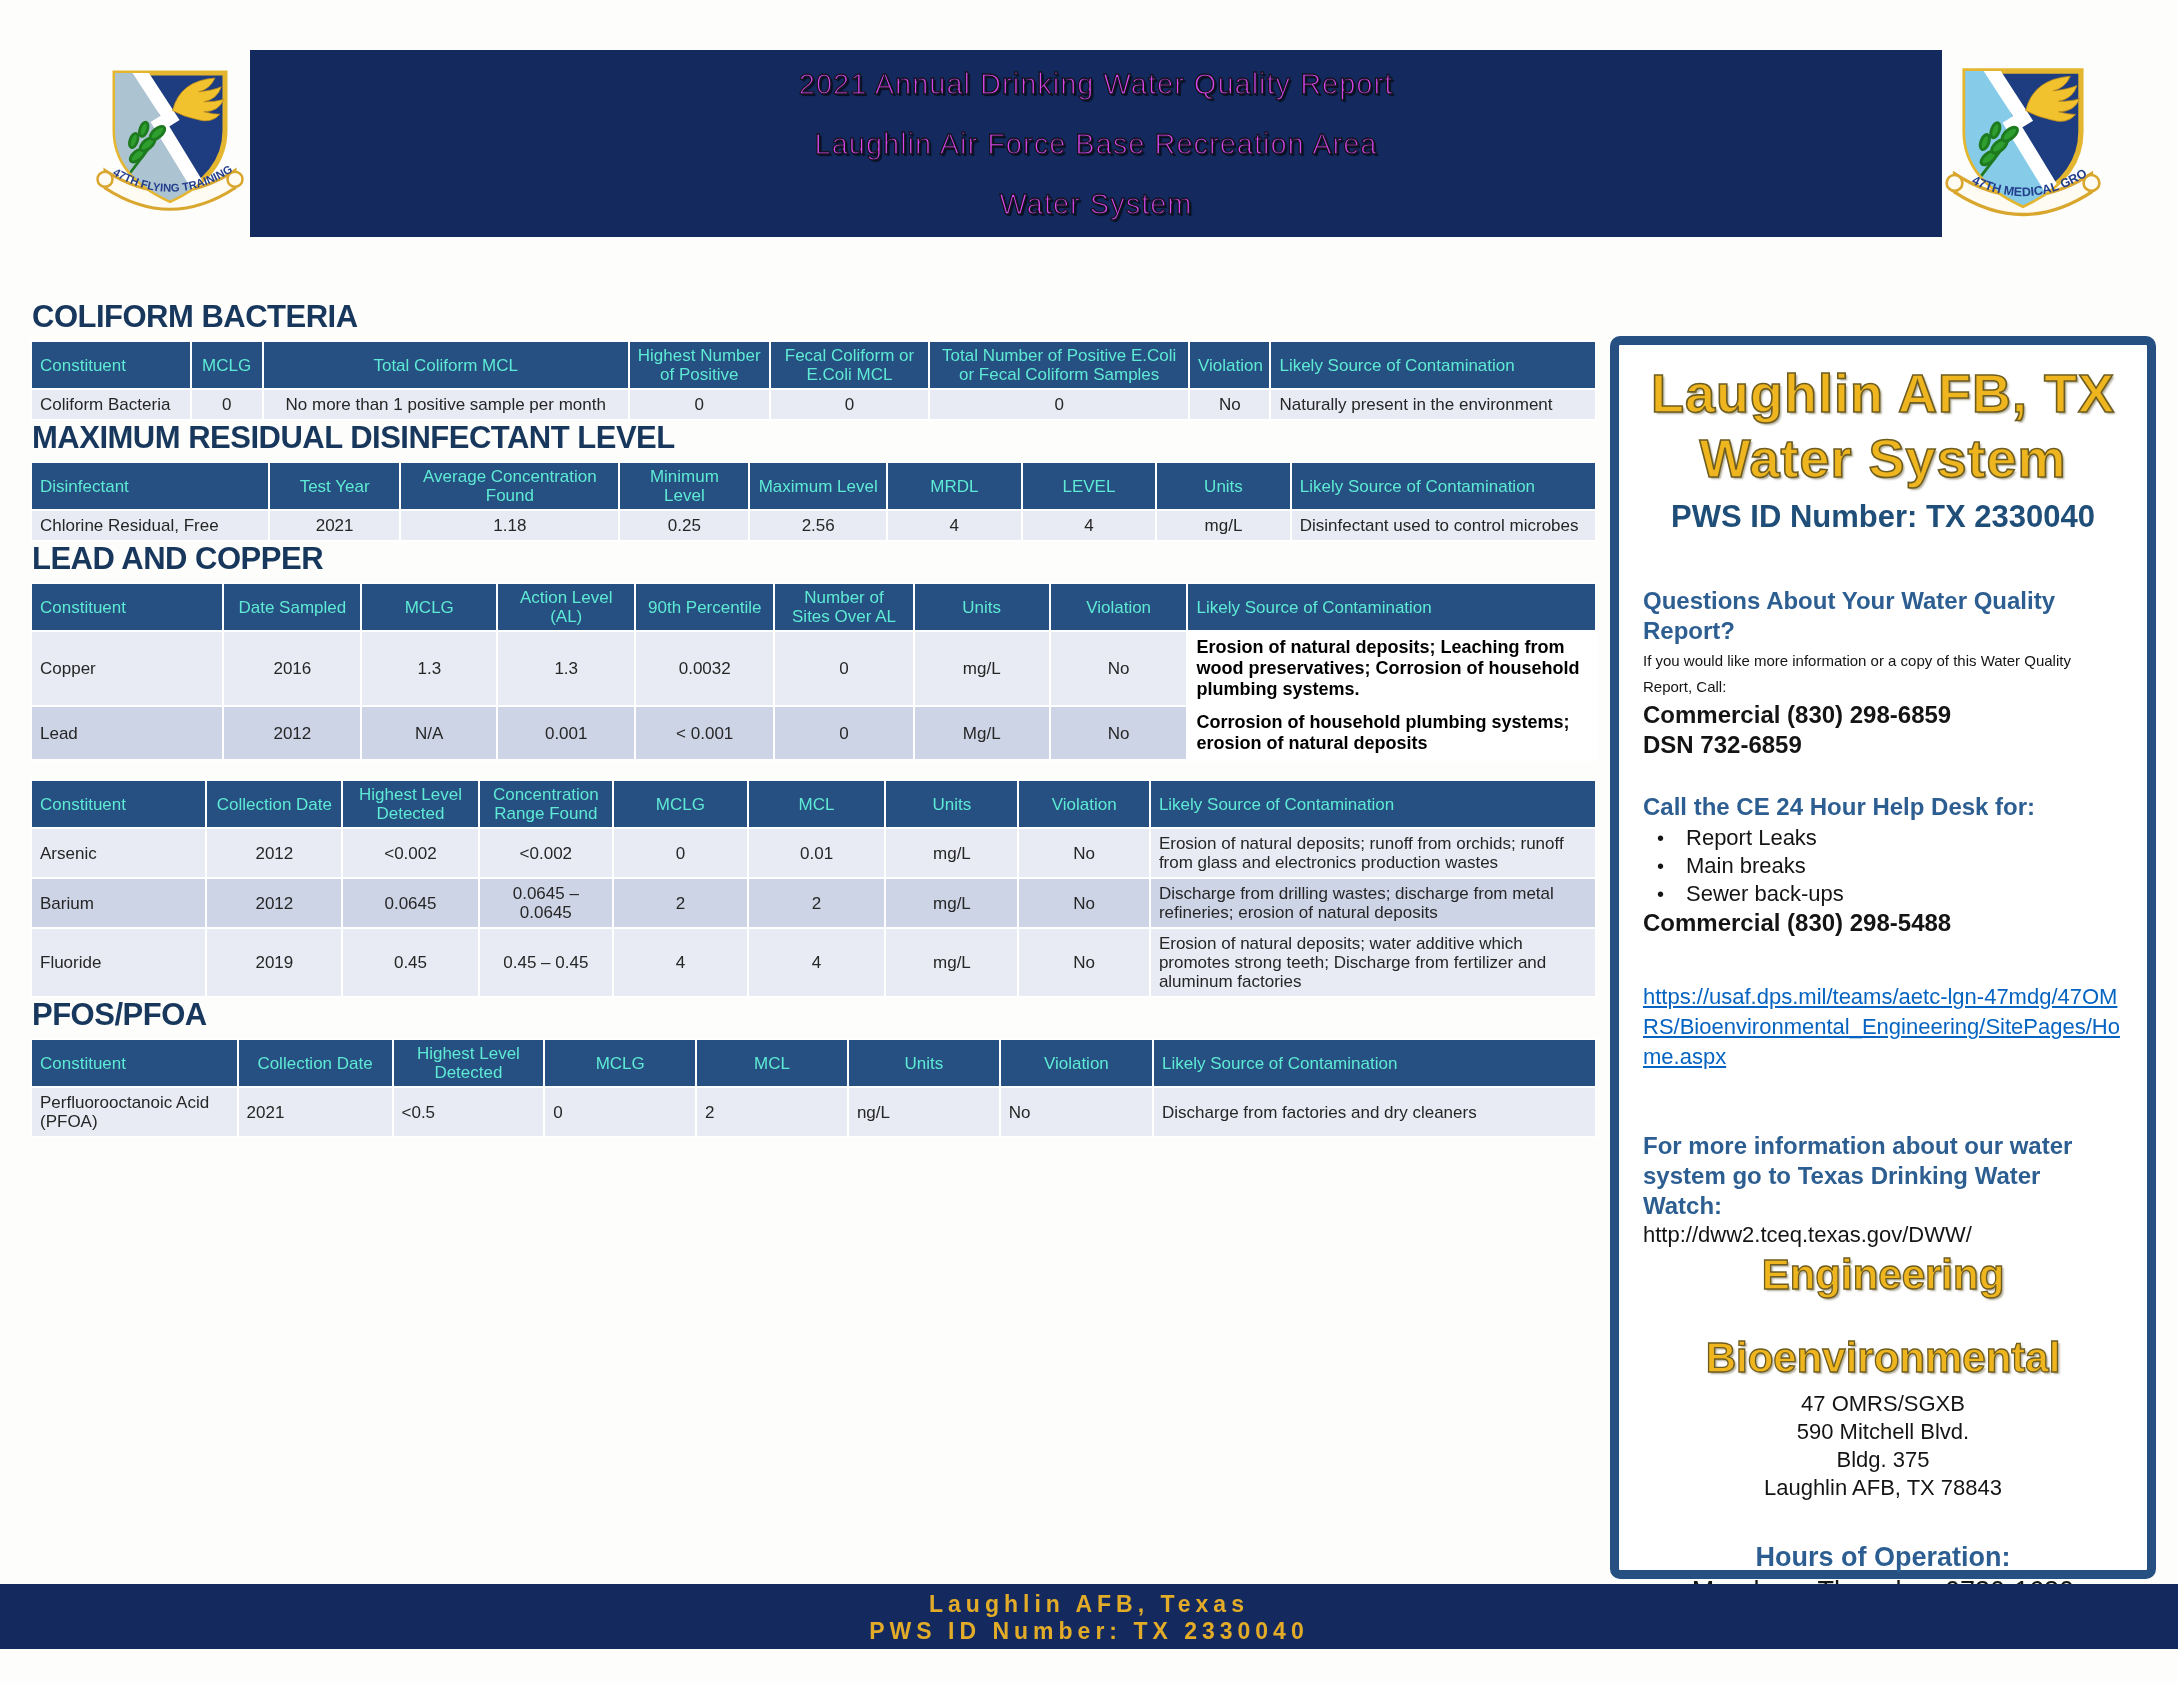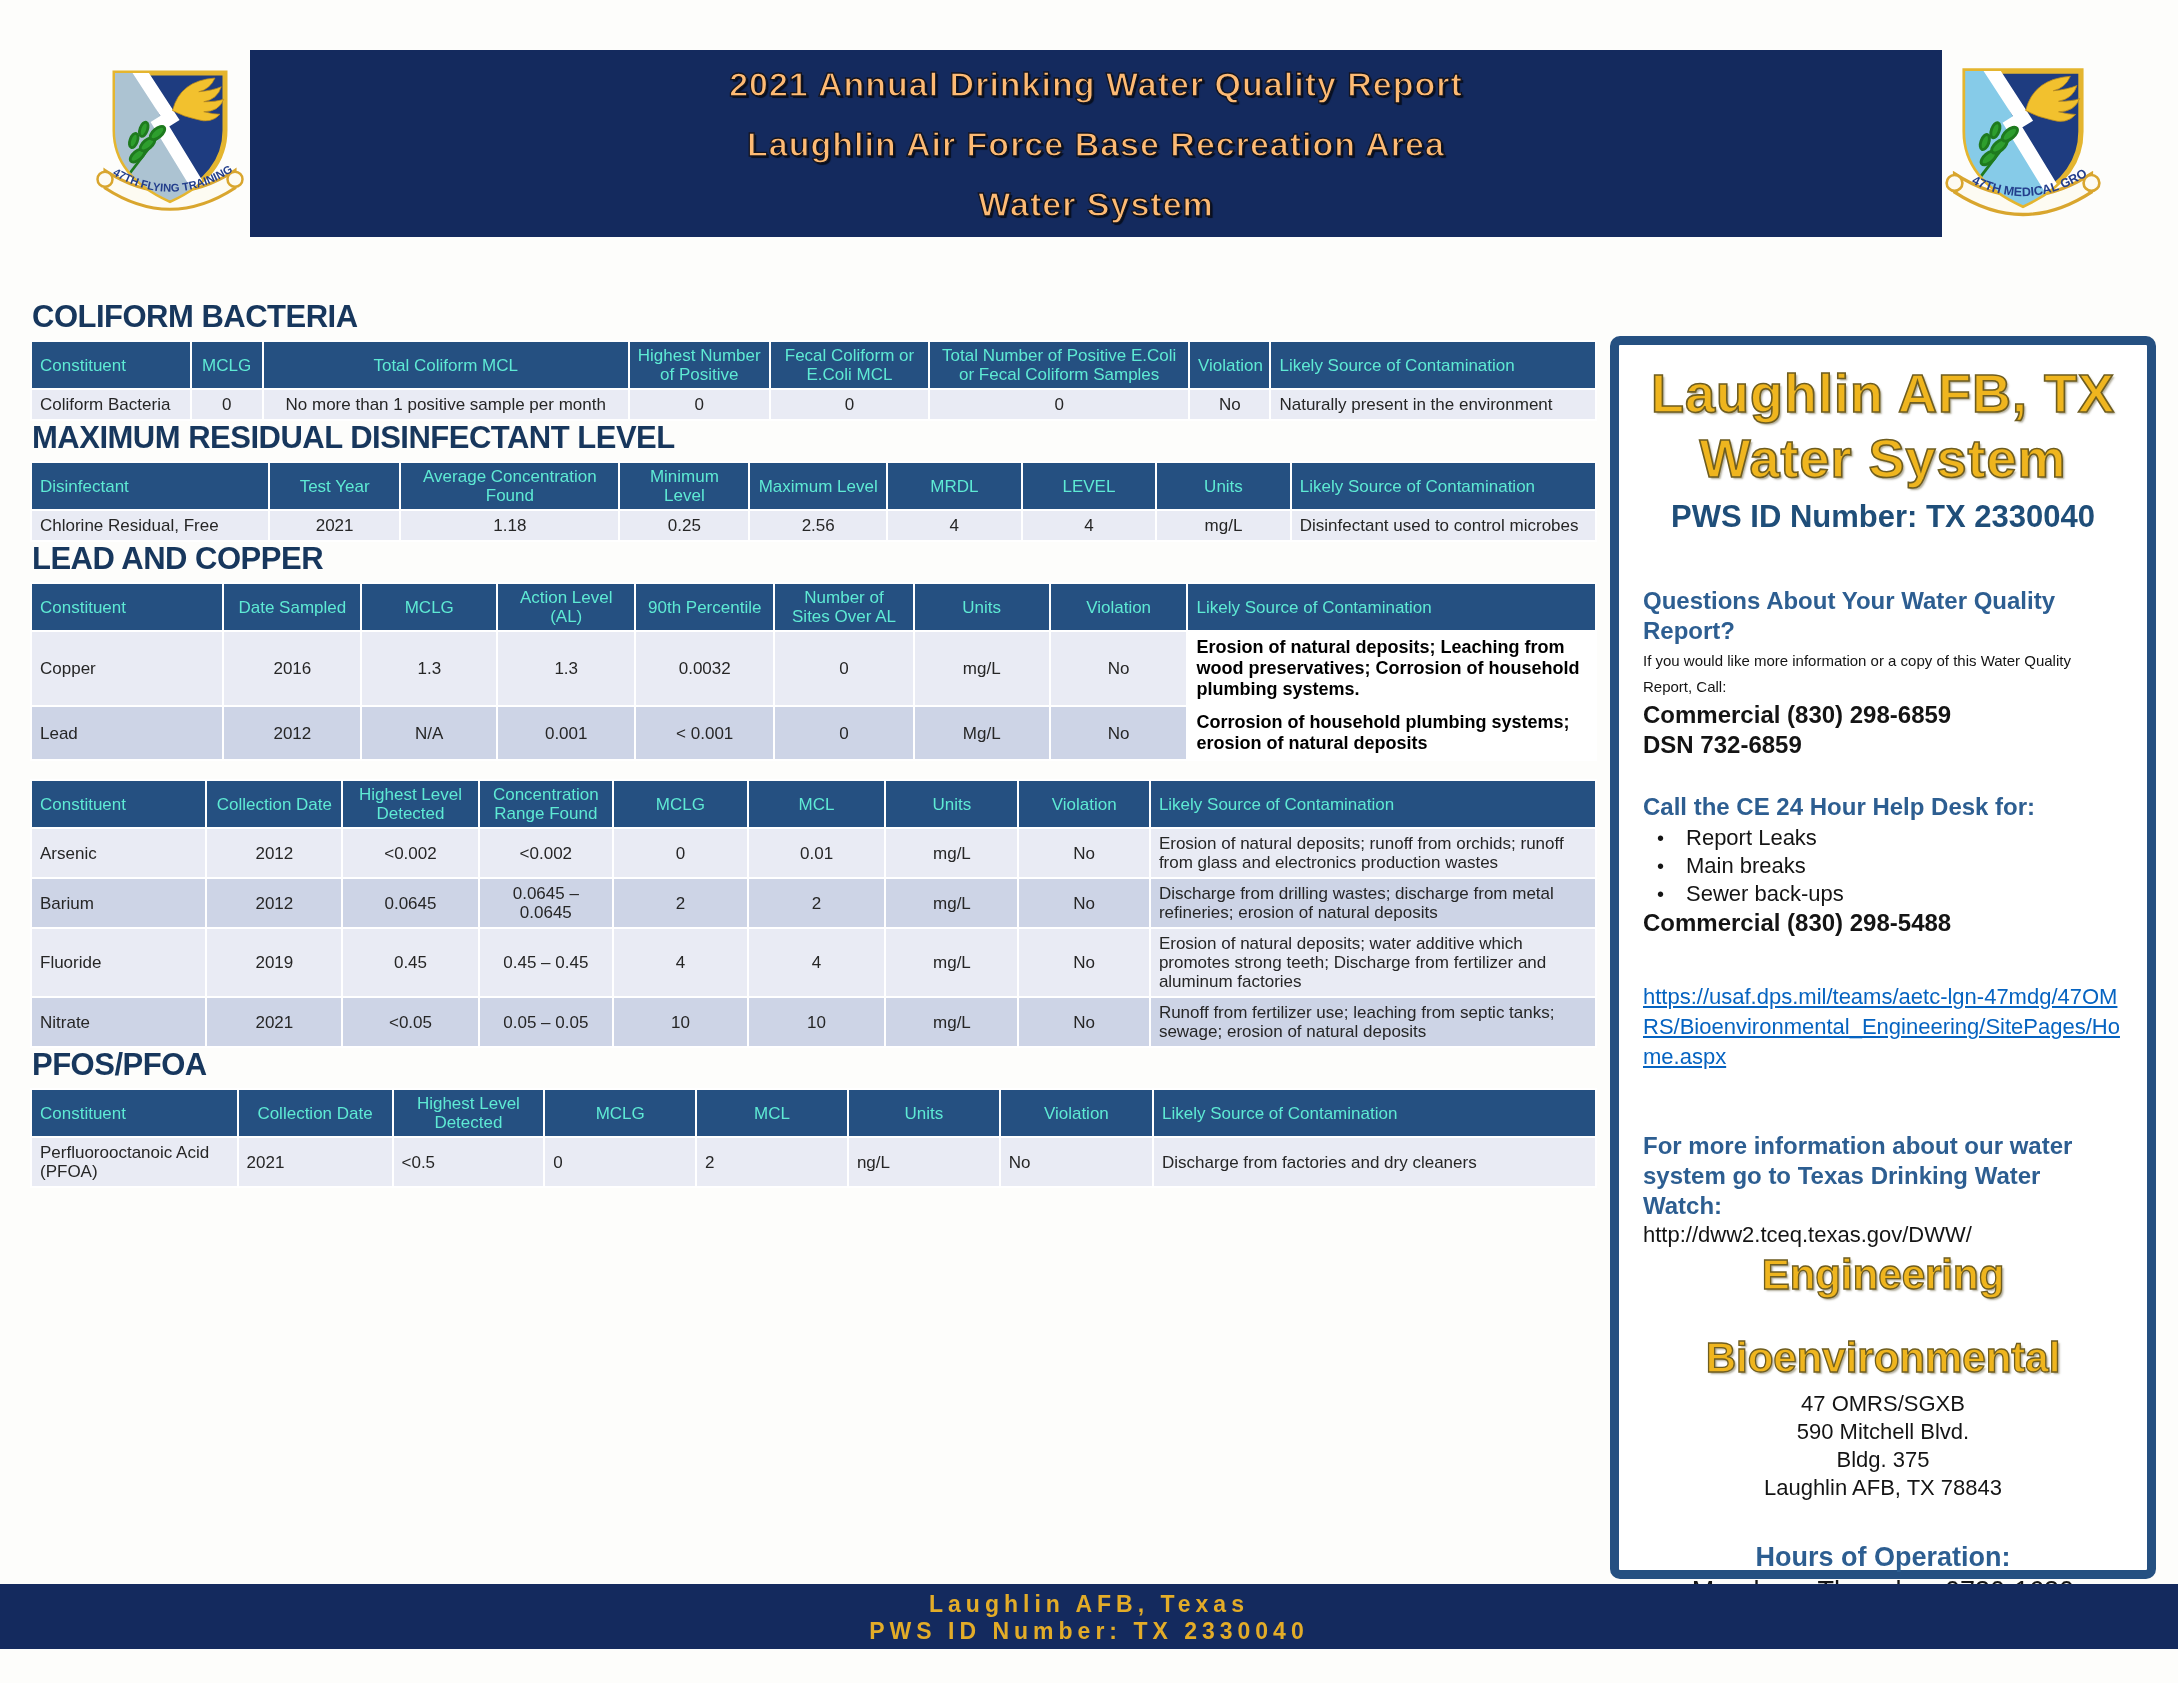--- a/index.html
+++ b/index.html
@@ -12,21 +12,21 @@
   }
 
   
   .banner {
     position:absolute; left:250px; top:50px; width:1692px; height:187px;
     background:#142A5E;
     display:flex; flex-direction:column; justify-content:center;
     text-align:center;
   }
   .banner-line {
-    font-size:34px; font-weight:bold; color:#fdba74;
+    font-size:29px; font-weight:normal; color:#d946ef;
     line-height:60px; letter-spacing:1px;
     -webkit-text-stroke:1.3px #14141e;
     text-shadow:2px 2px 1px rgba(0,0,0,0.65);
   }
   .logo { position:absolute; }
   .logo-left { left:95px; top:59px; width:150px; height:178px; }
   .logo-right { left:1944px; top:55px; width:158px; height:190px; }
 
   
   .main { position:absolute; left:30px; top:300px; width:1567px; }
@@ -366,31 +366,20 @@
           <td class="al">Fluoride</td>
           <td>2019</td>
           <td>0.45</td>
           <td>0.45 – 0.45</td>
           <td>4</td>
           <td>4</td>
           <td>mg/L</td>
           <td>No</td>
           <td class="al">Erosion of natural deposits; water additive which promotes strong teeth; Discharge from fertilizer and aluminum factories</td>
         </tr>
-        <tr>
-          <td class="al">Nitrate</td>
-          <td>2021</td>
-          <td>&lt;0.05</td>
-          <td>0.05 – 0.05</td>
-          <td>10</td>
-          <td>10</td>
-          <td>mg/L</td>
-          <td>No</td>
-          <td class="al">Runoff from fertilizer use; leaching from septic tanks; sewage; erosion of natural deposits</td>
-        </tr>
       </tbody>
     </table>
 
   <h2 class="section-title gap-pfos">PFOS/PFOA</h2>
   <table class="data-tbl">
       <colgroup>
         <col style="width: 13.2%;">
         <col style="width: 9.9%;">
         <col style="width: 9.7%;">
         <col style="width: 9.7%;">

